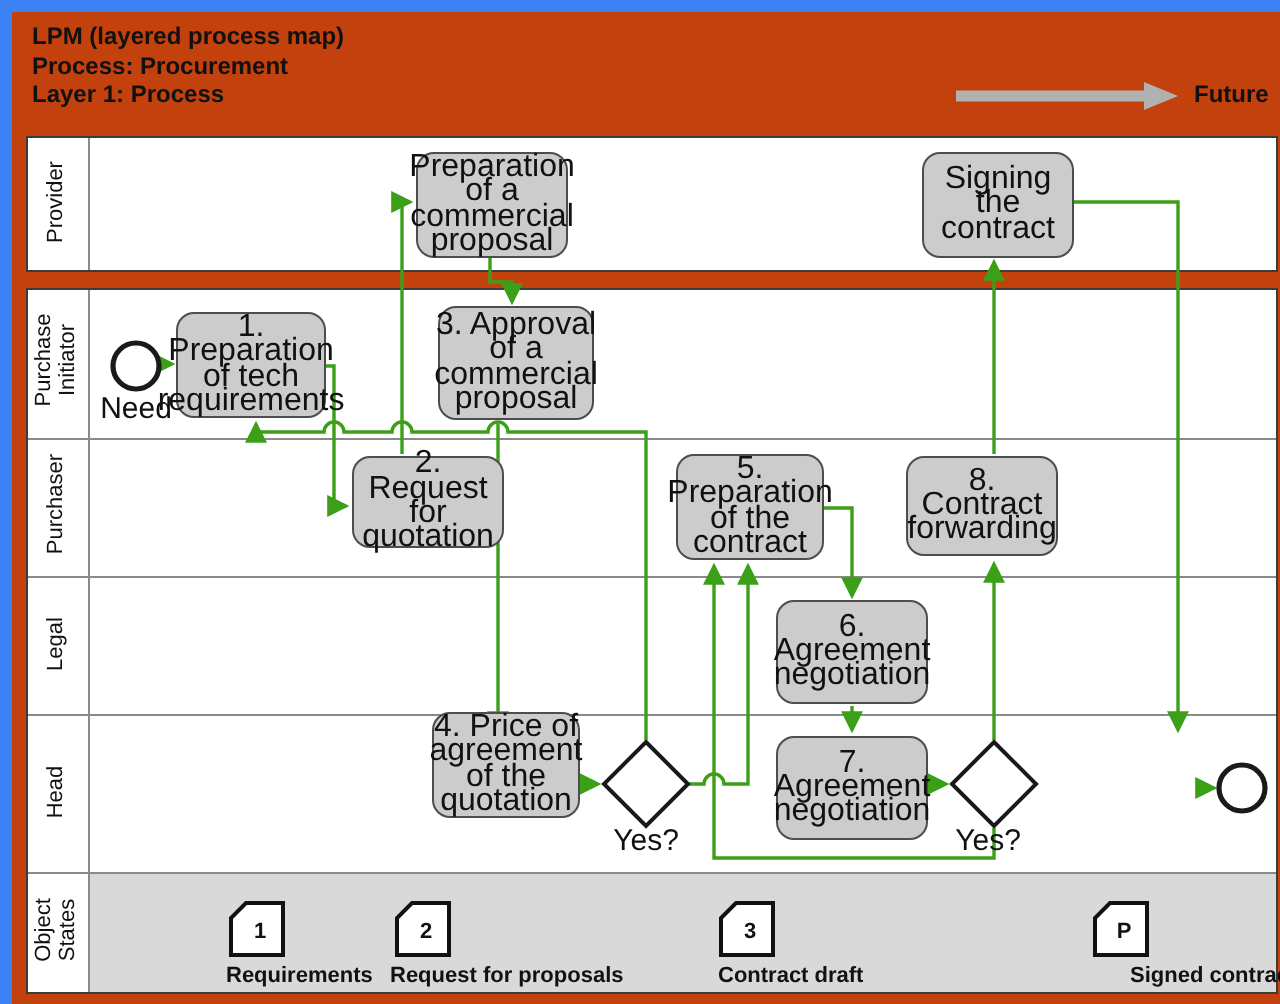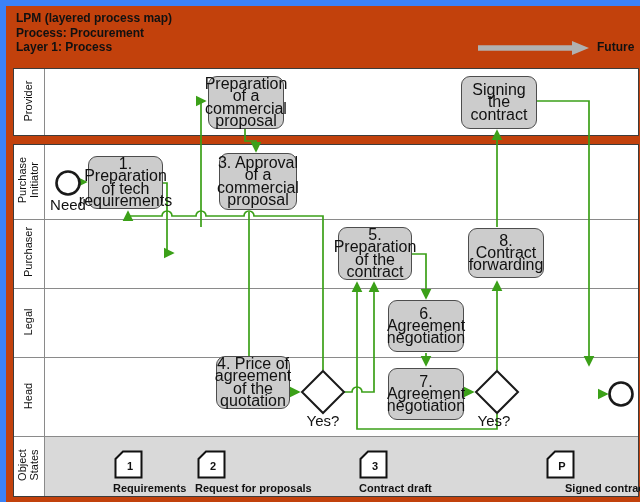--- a/index.html
+++ b/index.html
@@ -115,25 +115,27 @@
   <div class="abox" style="left:455px;top:70px;width:76px;height:53px;">Signing the
 contract</div>
   <div class="abox" style="left:82px;top:150px;width:75px;height:53px;">1.
 Preparation
 of tech
 requirements</div>
   <div class="abox" style="left:213px;top:147px;width:78px;height:57px;">3. Approval
 of a
 commercial
 proposal</div>
+  <div class="abox" style="left:170px;top:222px;width:76px;height:46px;">2. Request
+for quotation</div>
   <div class="abox" style="left:332px;top:221px;width:74px;height:53px;">5.
 Preparation
 of the
 contract</div>
-  <div class="abox" style="left:462px;top:222px;width:76px;height:50px;text-align:center;">8. Contract
+  <div class="abox" style="left:447px;top:222px;width:76px;height:50px;text-align:center;">8. Contract
 forwarding</div>
   <div class="abox" style="left:382px;top:294px;width:76px;height:52px;">6.
 Agreement
 negotiation</div>
   <div class="abox" style="left:210px;top:350px;width:74px;height:53px;">4. Price of
 agreement
 of the
 quotation</div>
   <div class="abox" style="left:382px;top:362px;width:76px;height:52px;">7.
 Agreement

